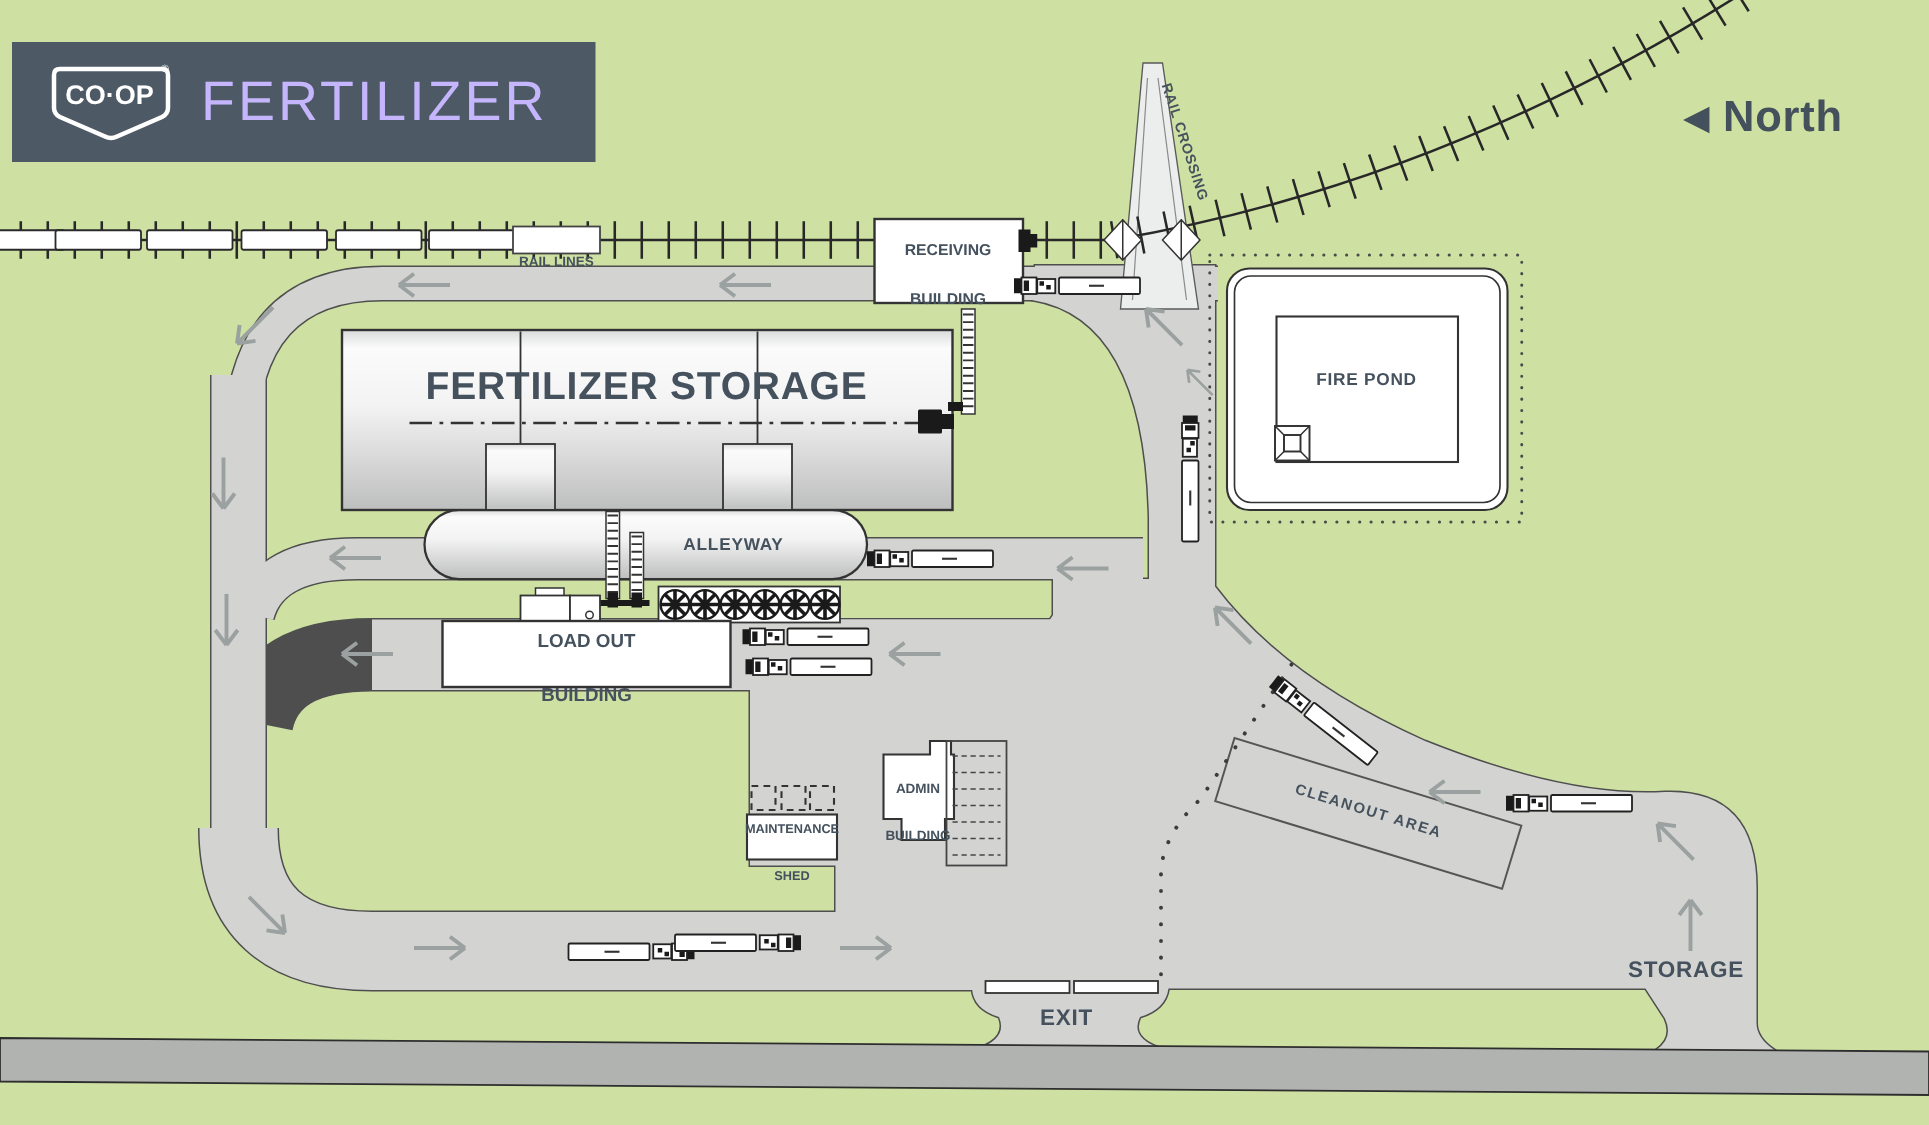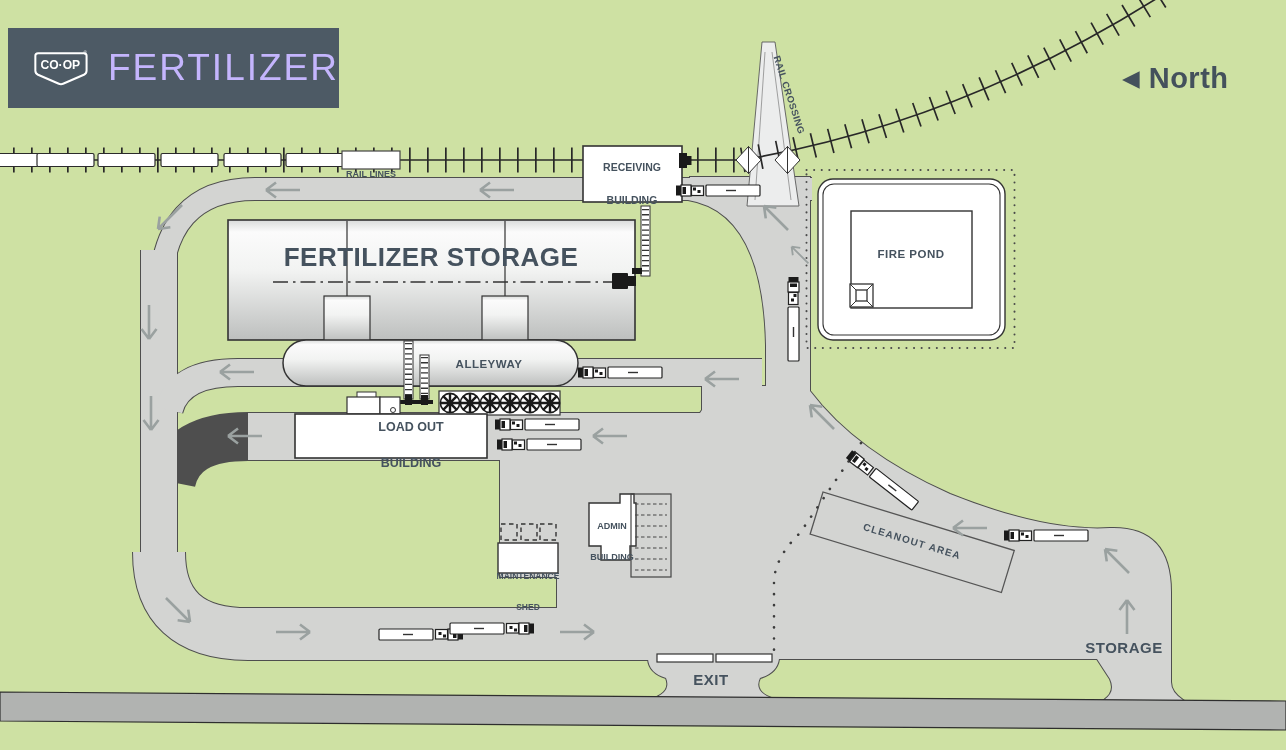--- a/index.html
+++ b/index.html
@@ -4,21 +4,21 @@
 <style>
   html,body{margin:0;padding:0;background:#cee1a3;}
   #stage{position:relative;width:1286px;height:750px;overflow:hidden;
          background:#cee1a3;font-family:"Liberation Sans",sans-serif;}
   #map-svg{position:absolute;left:0;top:0;z-index:1;}
   .lbl{position:absolute;z-index:3;transform:translate(-50%,-50%);
        color:#45525e;font-weight:bold;text-align:center;white-space:nowrap;
        font-family:"Liberation Sans",sans-serif;line-height:1.25;}
   .lbl.rot17{transform:translate(-50%,-50%) rotate(17deg);}
   .lbl.rot72{transform:translate(-50%,-50%) rotate(72deg);}
-  .banner{position:absolute;left:8px;top:28px;width:331px;height:80px;z-index:4;
+  .banner{position:absolute;left:8px;top:28px;width:389px;height:80px;z-index:4;
           background:#4d5a65;display:flex;align-items:center;gap:20px;
           padding-left:26px;box-sizing:border-box;}
   .brand-text{color:#c4b5fd;font-size:37px;font-weight:normal;letter-spacing:2px;}
   .north{position:absolute;left:1122px;top:62px;z-index:4;display:flex;
          align-items:center;gap:9px;color:#44515c;}
   .north .tri{font-size:23px;line-height:1;}
   .north .txt{font-size:29px;font-weight:bold;letter-spacing:0.5px;}
   .two-line div{display:block;margin-top:20px;}
 </style>
 </head>
@@ -230,33 +230,33 @@
 
 <div class="lbl two-line" style="left:632px;top:174px;font-size:10.5px;">
   <div>RECEIVING</div>
   <div>BUILDING</div>
 </div>
 
 <div class="lbl" style="left:431px;top:257px;font-size:26px;letter-spacing:0.5px;">FERTILIZER STORAGE</div>
 
 <div class="lbl" style="left:489px;top:364px;font-size:11.5px;letter-spacing:0.5px;">ALLEYWAY</div>
 
-<div class="lbl two-line" style="left:411px;top:436px;font-size:12.5px;">
+<div class="lbl two-line" style="left:391px;top:436px;font-size:12.5px;">
   <div>LOAD OUT</div>
   <div>BUILDING</div>
 </div>
 
 <div class="lbl" style="left:911px;top:254px;font-size:11.5px;letter-spacing:0.5px;">FIRE POND</div>
 
 <div class="lbl two-line" style="left:612px;top:532px;font-size:9px;">
   <div>ADMIN</div>
   <div>BUILDING</div>
 </div>
 
-<div class="lbl two-line" style="left:528px;top:582px;font-size:8.5px;">
+<div class="lbl two-line" style="left:528px;top:558px;font-size:8.5px;">
   <div>MAINTENANCE</div>
   <div>SHED</div>
 </div>
 
 <div class="lbl rot17" style="left:912px;top:542px;font-size:10px;letter-spacing:1.2px;">CLEANOUT AREA</div>
 
 <div class="lbl" style="left:711px;top:680px;font-size:15px;letter-spacing:0.5px;">EXIT</div>
 
 <div class="lbl" style="left:1124px;top:648px;font-size:15px;letter-spacing:0.5px;">STORAGE</div>
 

